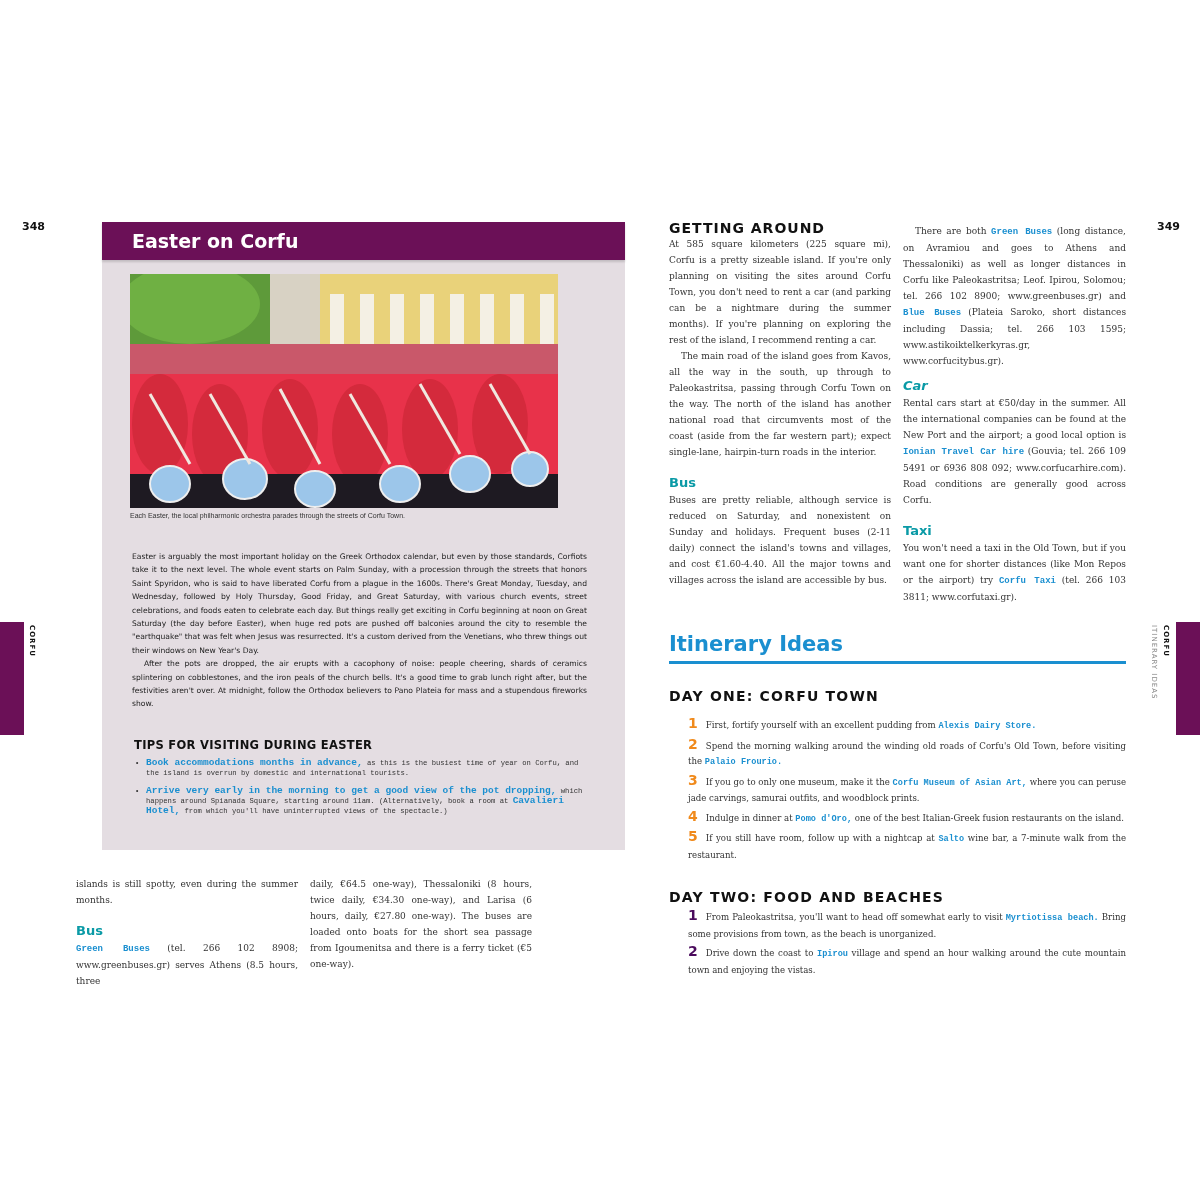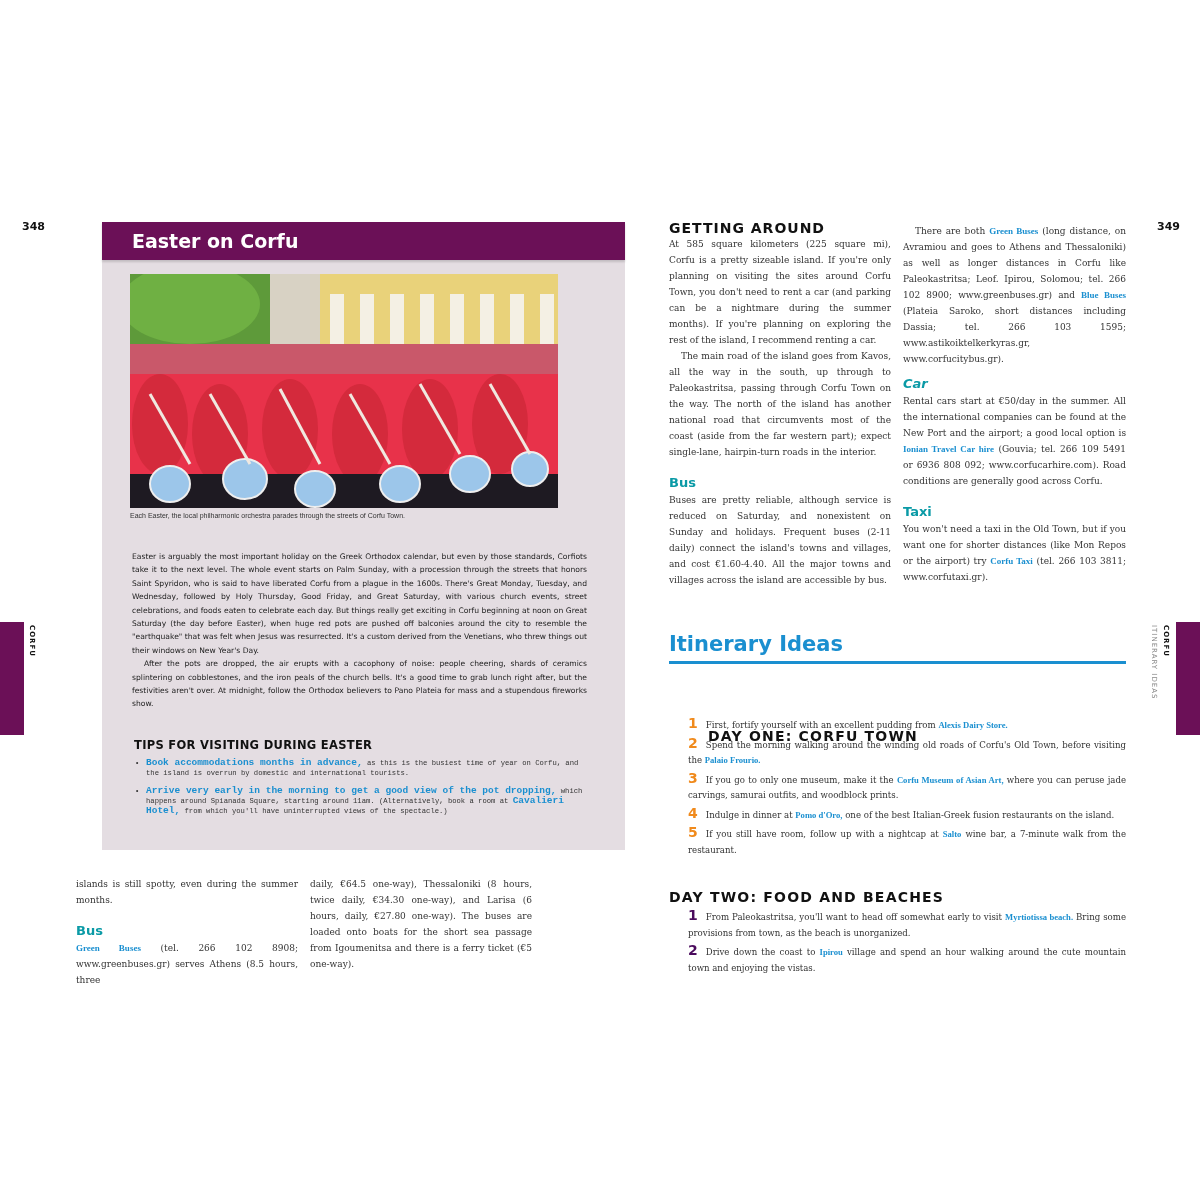--- a/index.html
+++ b/index.html
@@ -27,21 +27,21 @@
     position: absolute; left: 30px; top: 328px; width: 455px; font-family: "DejaVu Sans", sans-serif;
     font-size: 7.6px; line-height: 13.4px; color: #222; text-align: justify;
   }
   .box-body p { margin: 0; }
   .box-body p + p { text-indent: 12px; }
   .tips-heading { position: absolute; left: 32px; top: 516px; font-family: "DejaVu Sans", sans-serif; font-weight: bold; font-size: 11.5px; letter-spacing: 0.3px; color: #111; }
   .tips { position: absolute; left: 32px; top: 536px; width: 455px; margin: 0; padding: 0; list-style: none; font-family: Liberation Mono, monospace; font-size: 7.2px; line-height: 10px; color: #333; }
   .tips li { position: relative; padding-left: 12px; margin-bottom: 8px; }
   .tips li::before { content: "•"; position: absolute; left: 1px; top: 0; color: #333; }
   .link-strong { color: #1a8fd0; font-weight: bold; font-size: 9.5px; }
-  .link { color: #1a8fd0; font-weight: bold; font-family: Liberation Serif, serif; }
+  .link { color: #1a8fd0; font-weight: bold; font-family: Liberation Mono, monospace; }
 
   
   .col { position: absolute; font-size: 9px; line-height: 16px; text-align: justify; color: #333; }
   .subhead { font-family: "DejaVu Sans", sans-serif; font-weight: bold; color: #0a9aa6; font-size: 13px; line-height: 18px; }
   .h-caps { font-family: "DejaVu Sans", sans-serif; font-weight: bold; font-size: 14px; letter-spacing: 1px; color: #111; }
   .col p { margin: 0; }
   .col p.indent { text-indent: 12px; }
 
   .itin-title { position: absolute; left: 669px; top: 632px; font-family: "DejaVu Sans", sans-serif; font-weight: bold; font-size: 21px; color: #1a8fd0; }
   .itin-rule { position: absolute; left: 669px; top: 661px; width: 457px; height: 3px; background: #1a8fd0; }
@@ -152,21 +152,21 @@
   <p class="indent"><span>There are both </span><span class="link">Green Buses</span><span> (long distance, on Avramiou and goes to Athens and Thessaloniki) as well as longer distances in Corfu like Paleokastritsa; Leof. Ipirou, Solomou; tel. 266 102 8900; www.greenbuses.gr) and </span><span class="link">Blue Buses</span><span> (Plateia Saroko, short distances including Dassia; tel. 266 103 1595; www.astikoiktelkerkyras.gr, www.corfucitybus.gr).</span></p>
   <div class="subhead" style="margin-top:8px;font-style:italic;">Car</div>
   <p><span>Rental cars start at €50/day in the summer. All the international companies can be found at the New Port and the airport; a good local option is </span><span class="link">Ionian Travel Car hire</span><span> (Gouvia; tel. 266 109 5491 or 6936 808 092; www.corfucarhire.com). Road conditions are generally good across Corfu.</span></p>
   <div class="subhead" style="margin-top:14px;">Taxi</div>
   <p><span>You won't need a taxi in the Old Town, but if you want one for shorter distances (like Mon Repos or the airport) try </span><span class="link">Corfu Taxi</span><span> (tel. 266 103 3811; www.corfutaxi.gr).</span></p>
 </div>
 
 <div class="itin-title">Itinerary Ideas</div>
 <div class="itin-rule"></div>
 
-<div class="day-head" style="top:728px;margin-left:39px;">DAY ONE: CORFU TOWN</div>
+<div class="day-head" style="top:688px;">DAY ONE: CORFU TOWN</div>
 <div class="day-list" style="top:716px;">
   <div class="day-item"><span class="num orange">1</span><span>First, fortify yourself with an excellent pudding from </span><span class="link">Alexis Dairy Store.</span><span></span></div>
   <div class="day-item"><span class="num orange">2</span><span>Spend the morning walking around the winding old roads of Corfu's Old Town, before visiting the </span><span class="link">Palaio Frourio.</span><span></span></div>
   <div class="day-item"><span class="num orange">3</span><span>If you go to only one museum, make it the </span><span class="link">Corfu Museum of Asian Art,</span><span> where you can peruse jade carvings, samurai outfits, and woodblock prints.</span></div>
   <div class="day-item"><span class="num orange">4</span><span>Indulge in dinner at </span><span class="link">Pomo d'Oro,</span><span> one of the best Italian-Greek fusion restaurants on the island.</span></div>
   <div class="day-item"><span class="num orange">5</span><span>If you still have room, follow up with a nightcap at </span><span class="link">Salto</span><span> wine bar, a 7-minute walk from the restaurant.</span></div>
 </div>
 
 <div class="day-head" style="top:889px;">DAY TWO: FOOD AND BEACHES</div>
 <div class="day-list" style="top:908px;">

